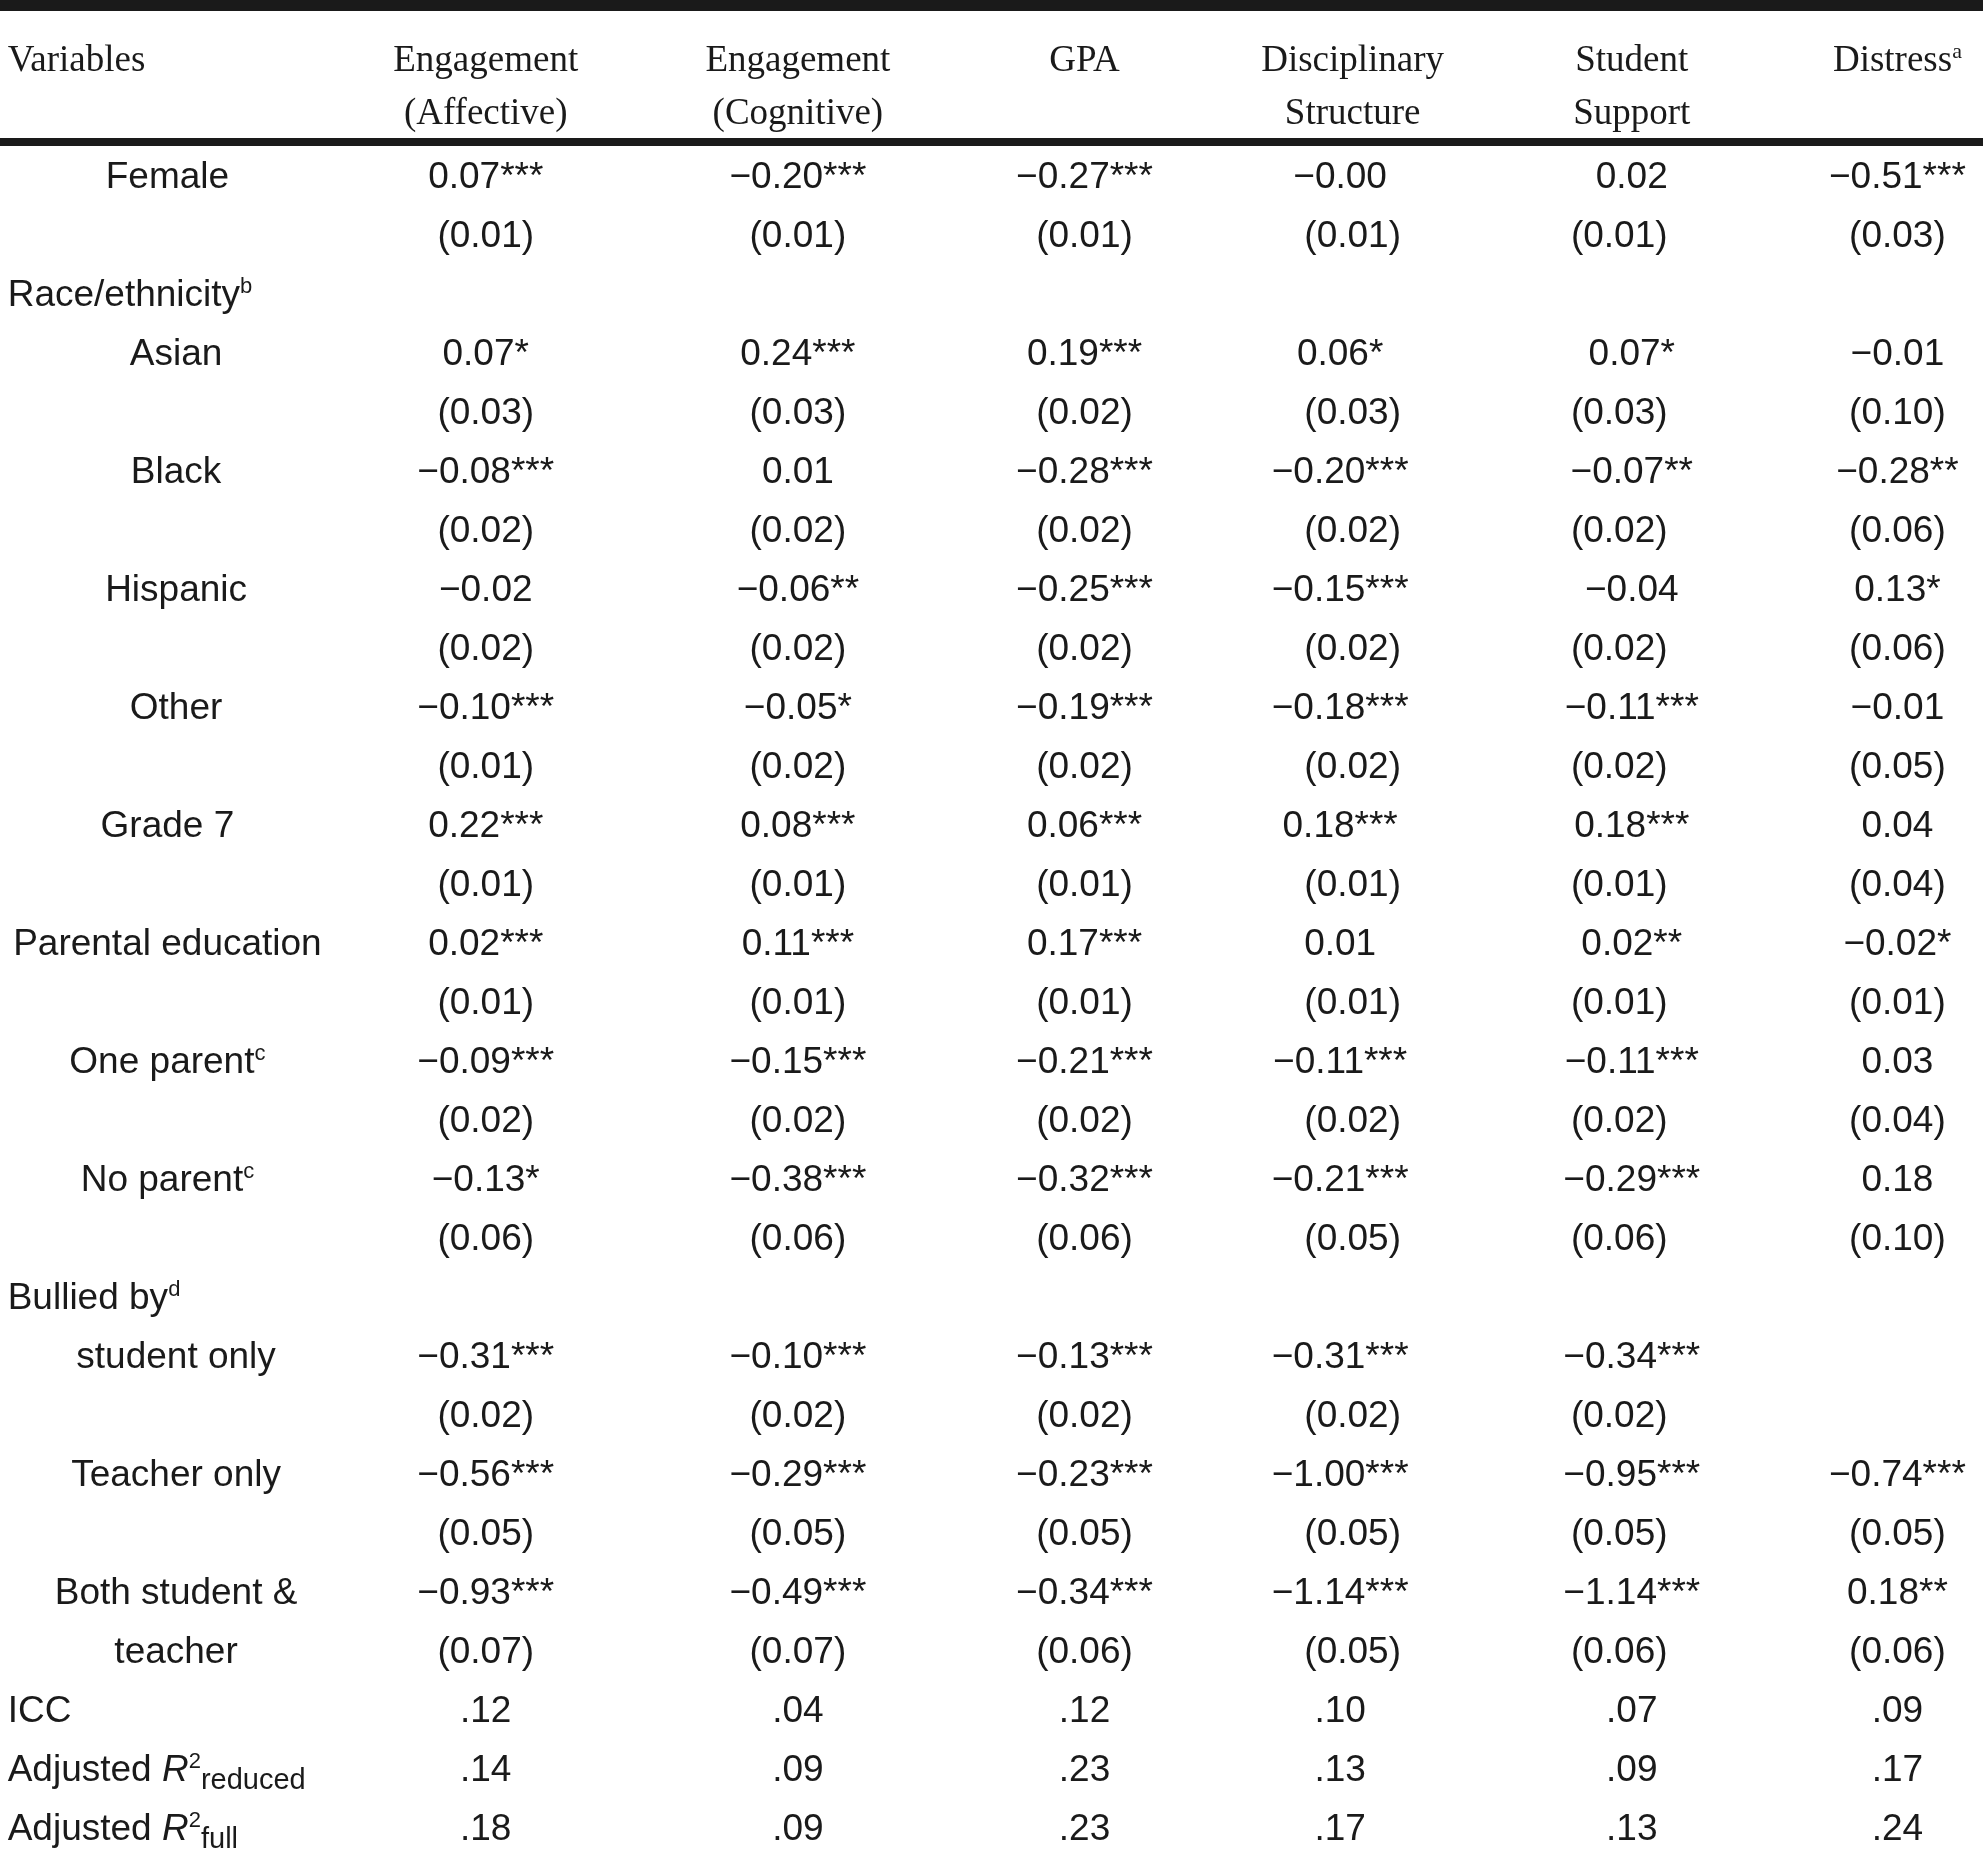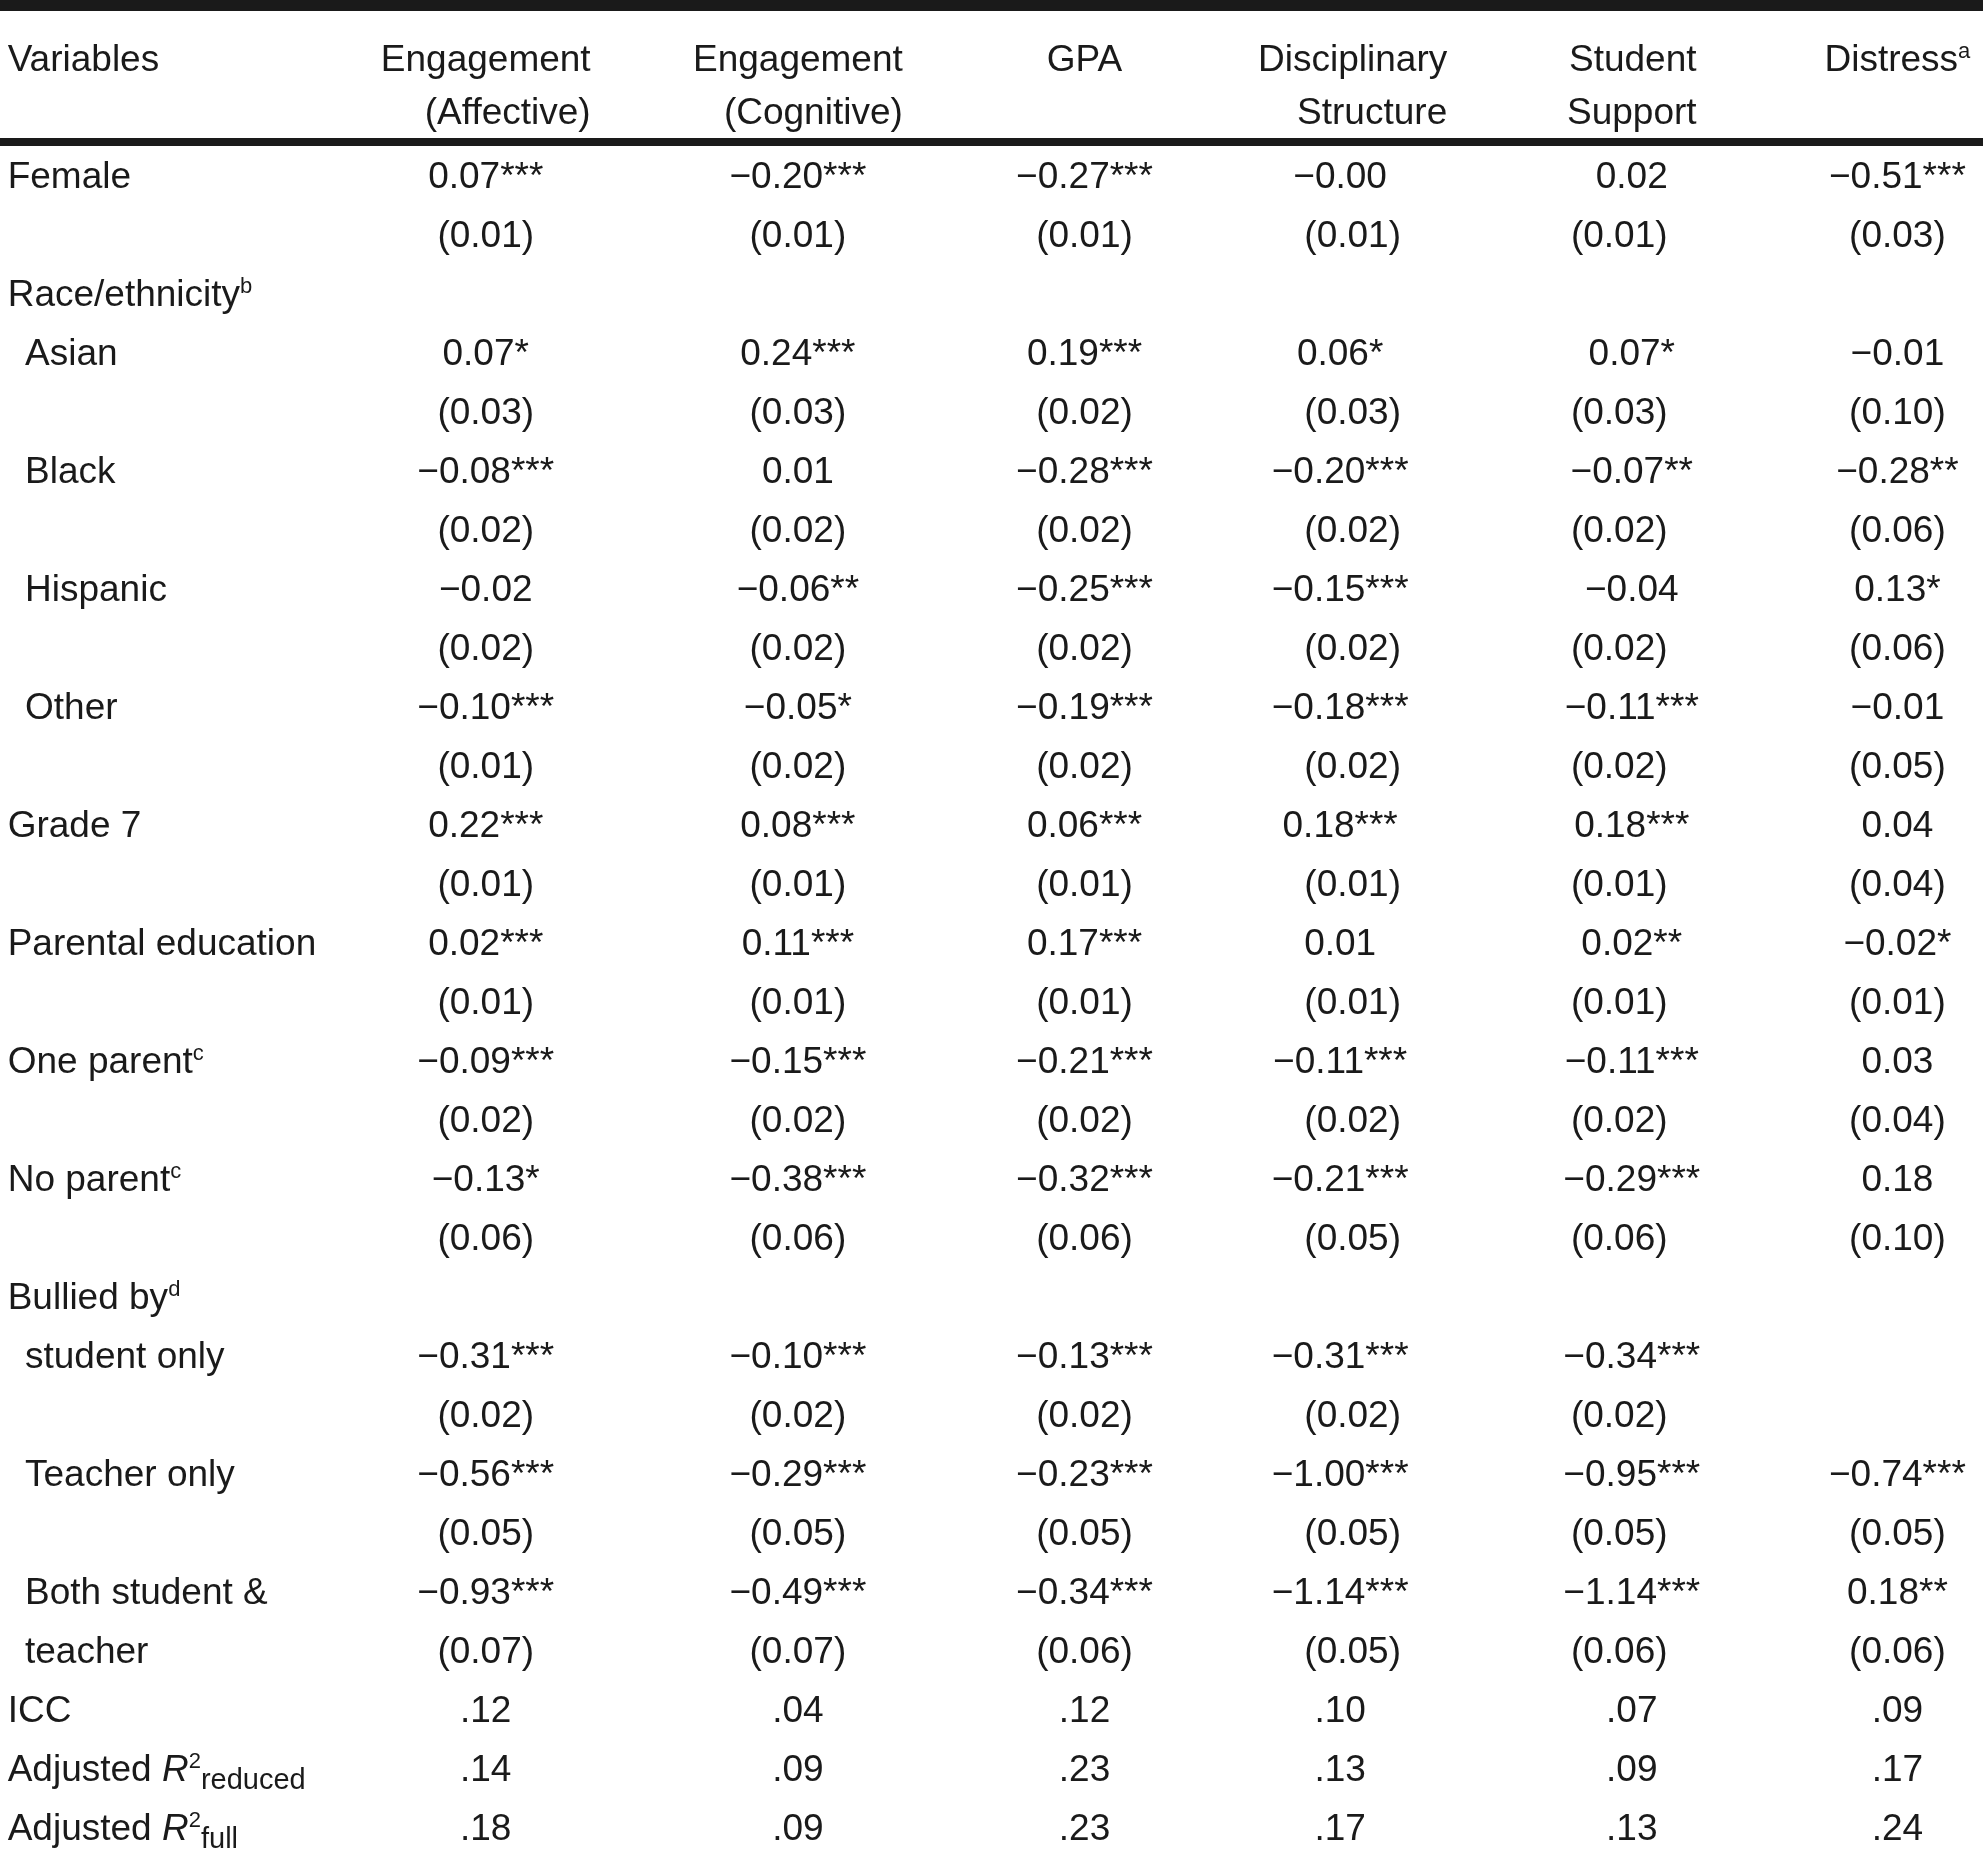--- a/index.html
+++ b/index.html
@@ -33,41 +33,41 @@
   thead th {
     border-bottom: 8.6px solid #1a1a1a;
     font-weight: normal;
     vertical-align: top;
     padding: 21px 0 0 0;
     height: 106px;
     line-height: 53px;
     text-align: center;
   }
   thead th.varcol { text-align: left; padding-left: 7.7px; }
-  thead th .hwrap { display: inline-block; text-align: right; }
+  thead th .hwrap { display: inline-block; text-align: center; font-family: Liberation Serif, serif; }
   thead th .hline { display: block; }
 
   tbody td {
     height: 59px;
     line-height: 59px;
     padding: 0;
     vertical-align: top;
     white-space: nowrap;
   }
   tbody tr:last-child td { padding-bottom: 18px; }
 
   td.lbl { text-align: left; padding-left: 7.7px; }
   td.lbl.ind { padding-left: 25px; }
   td.val { text-align: center; }
   
   th:last-child, td.val:last-child { padding-left: 35px; }
   
   td.val:nth-child(5) { padding-right: 25px; }
 
-  .lline { display: block; height: 59px; line-height: 59px; }
+  .lline { display: block; height: 59px; line-height: 59px; text-align: center; }
 
   sup { font-size: 22px; line-height: 0; vertical-align: super; }
   sub { font-size: 29px; line-height: 0; vertical-align: sub; }
   .rvar { font-style: italic; }
 </style>
 </head>
 <body>
 
 <div class="sheet">
   <table class="regtable">

